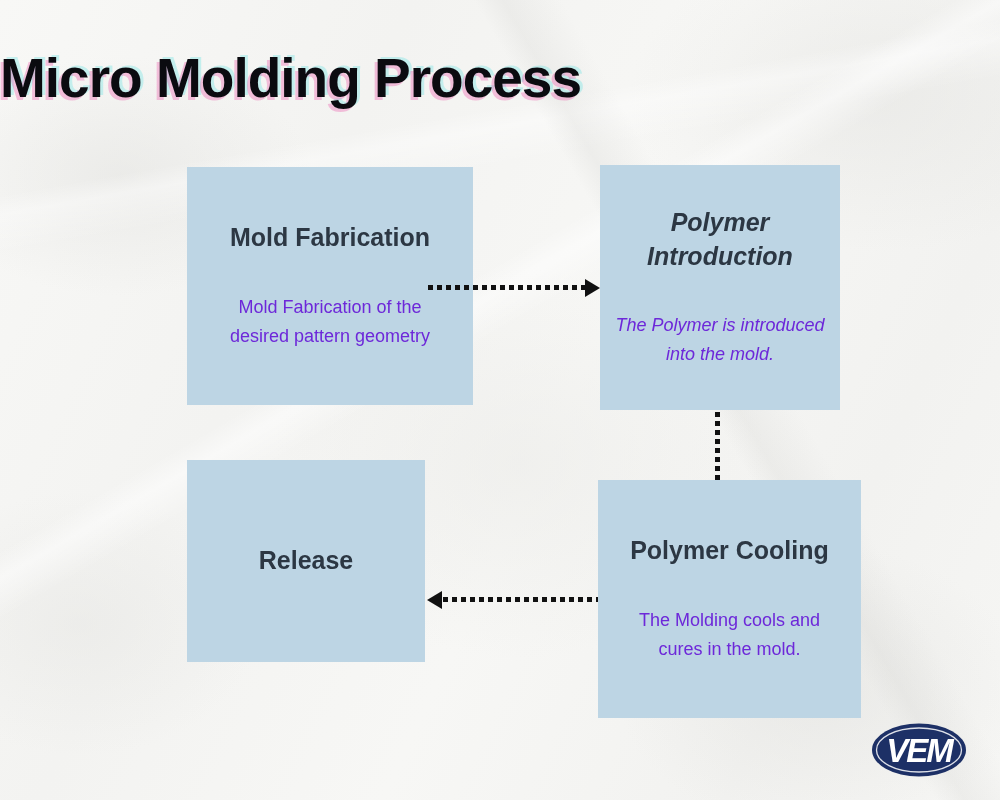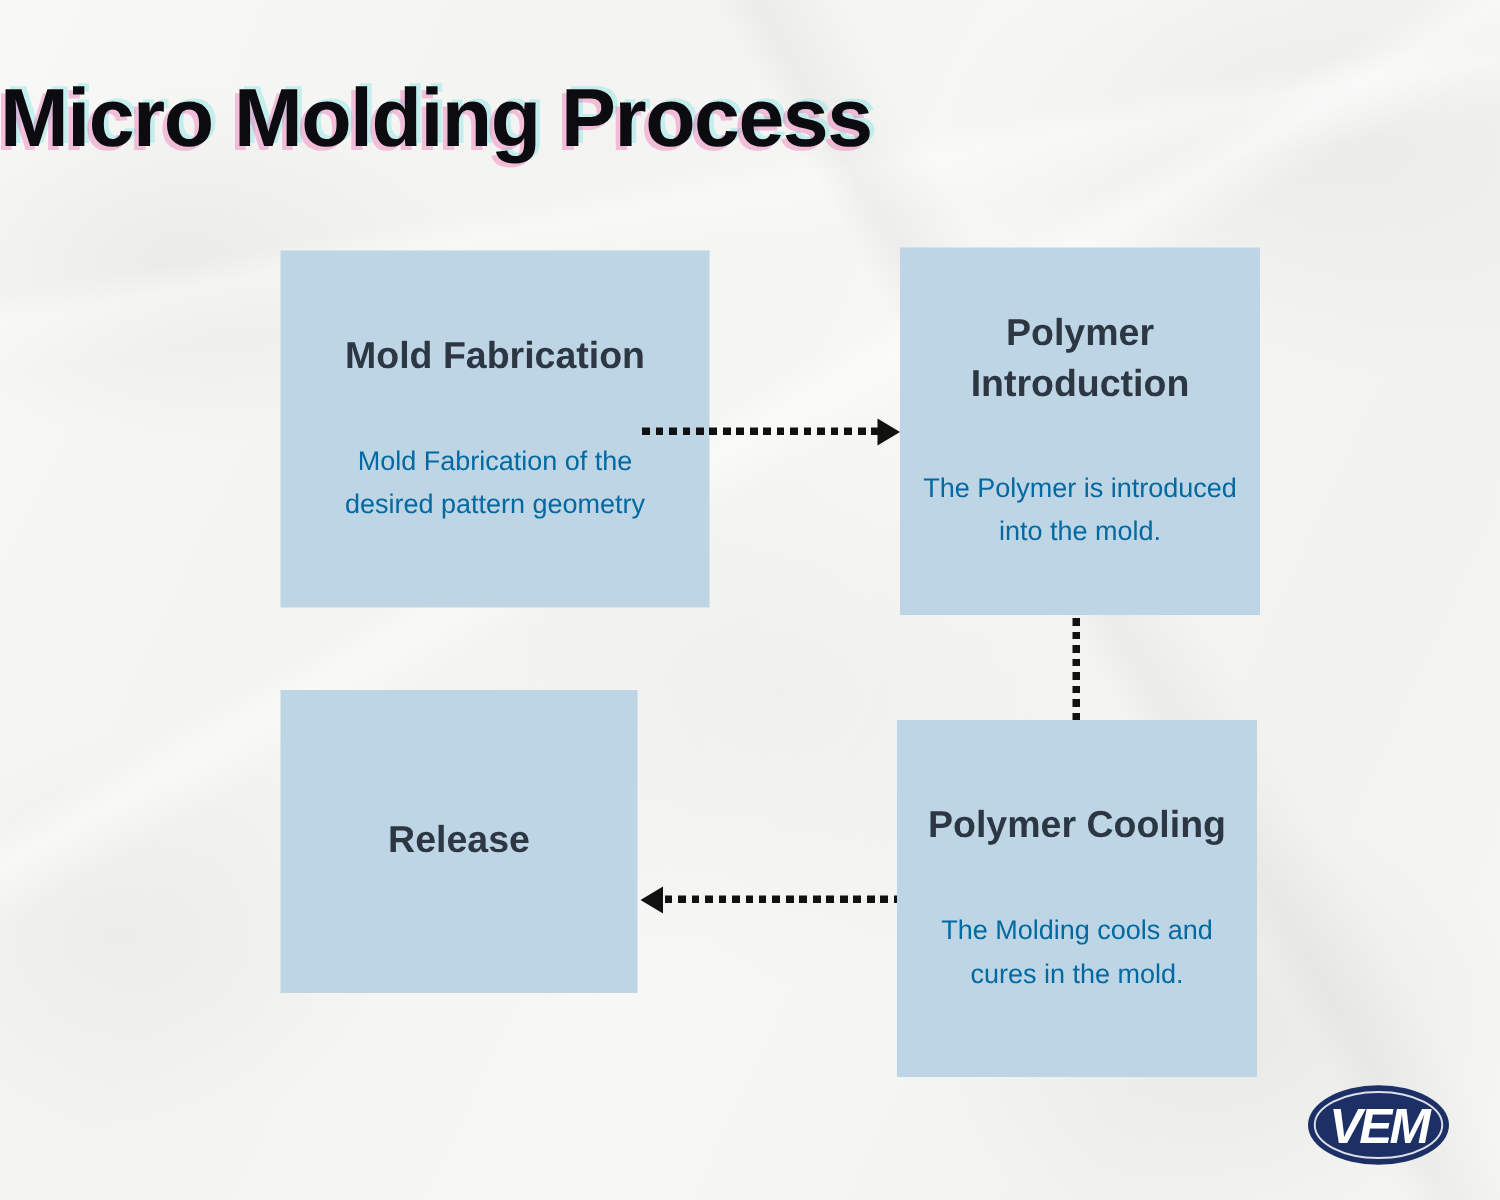--- a/index.html
+++ b/index.html
@@ -49,36 +49,36 @@
     background: #bdd5e4;
     display: flex;
     flex-direction: column;
     align-items: center;
     justify-content: center;
     gap: 38px;
     text-align: center;
     padding: 14px 6px;
   }
   .box-mold     { left: 187px; top: 167px; width: 286px; height: 238px; }
-  .box-intro    { left: 600px; top: 165px; width: 240px; height: 245px; }
+  .box-intro    { left: 600px; top: 165px; width: 240px; height: 245px; font-style: italic; }
   .box-release  { left: 187px; top: 460px; width: 238px; height: 202px; }
-  .box-cooling  { left: 598px; top: 480px; width: 240px; height: 238px; }
+  .box-cooling  { left: 598px; top: 480px; width: 263px; height: 238px; }
 
   .step-title {
     font-size: 25px;
     font-weight: 700;
     line-height: 1.35;
     color: #2c3743;
     max-width: 226px;
   }
   .step-desc {
     font-size: 18px;
     font-weight: 400;
     line-height: 1.6;
-    color: #0369a1;
+    color: #6d28d9;
   }
   .dw-mold    { max-width: 212px; }
   .dw-intro   { max-width: 222px; }
   .dw-cooling { max-width: 192px; }
   .dw-release { max-width: 216px; }
 
   
   .dots-h {
     position: absolute;
     height: 5px;

